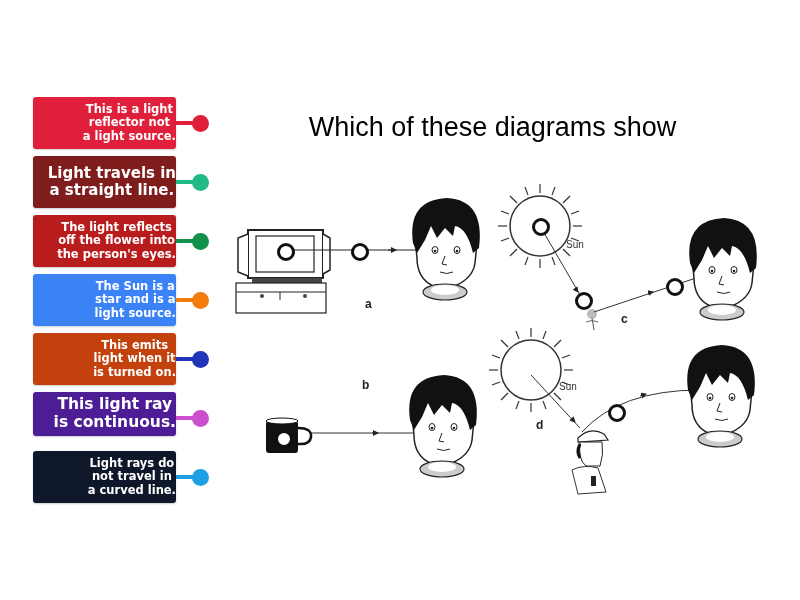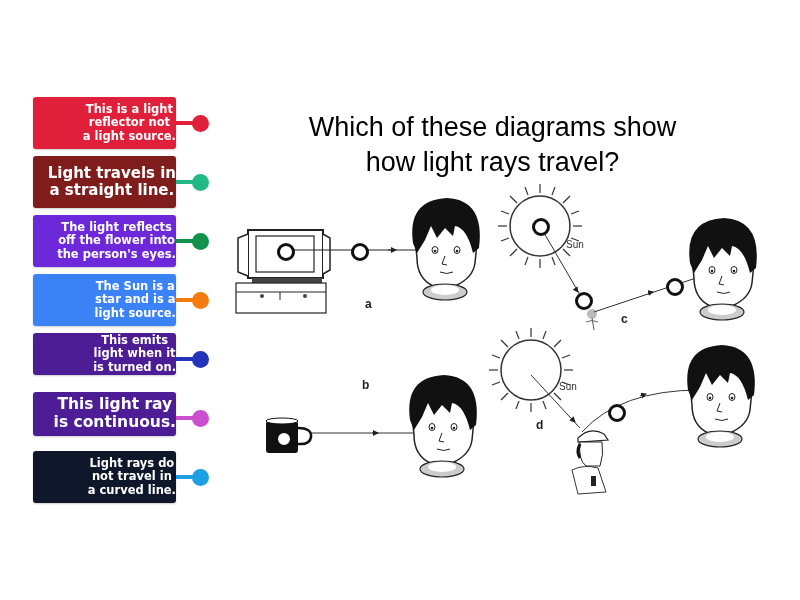--- a/index.html
+++ b/index.html
@@ -12,55 +12,54 @@
   svg.scene { position:absolute; left:0; top:0; }
   .drop-target { position:absolute; width:12px; height:12px; border:3.5px solid #111; border-radius:50%; background:#fff; cursor:pointer; }
   .fig-letter { position:absolute; font-weight:bold; font-size:12px; color:#222; font-family:"Liberation Sans", sans-serif; }
   .sun-label { position:absolute; font-size:10px; color:#333; font-family:"Liberation Sans", sans-serif; }
 </style>
 </head>
 <body>
 
 <div class="title">
   <div>Which of these diagrams show</div>
-  <div>how light rays travel?</div>
 </div>
 
 <div class="label-card" style="top:97px;height:52px;background:#e0203a;font-size:11.5px;">
   <span class="label-text">This is a light
 reflector not
 a light source.</span>
 </div>
 <div class="connector" style="top:121px;width:18px;background:#e0203a;"></div>
 <div class="knob" style="top:115px;background:#e0203a;"></div>
 
 <div class="label-card" style="top:156px;height:52px;background:#7f1d1d;font-size:15px;">
   <span class="label-text">Light travels in
 a straight line.</span>
 </div>
 <div class="connector" style="top:180px;width:18px;background:#22b985;"></div>
 <div class="knob" style="top:174px;background:#22b985;"></div>
 
-<div class="label-card" style="top:215px;height:52px;background:#6d28d9;font-size:11.5px;">
+<div class="label-card" style="top:215px;height:52px;background:#b91c1c;font-size:11.5px;">
   <span class="label-text">The light reflects
 off the flower into
 the person's eyes.</span>
 </div>
 <div class="connector" style="top:239px;width:18px;background:#11914a;"></div>
 <div class="knob" style="top:233px;background:#11914a;"></div>
 
 <div class="label-card" style="top:274px;height:52px;background:#3b82f6;font-size:11.5px;">
   <span class="label-text">The Sun is a
 star and is a
 light source.</span>
 </div>
 <div class="connector" style="top:298px;width:18px;background:#f47b0e;"></div>
 <div class="knob" style="top:292px;background:#f47b0e;"></div>
 
-<div class="label-card" style="top:333px;height:42px;background:#4c1d95;font-size:11.5px;">
+<div class="label-card" style="top:333px;height:52px;background:#c2410c;font-size:11.5px;">
   <span class="label-text">This emits
 light when it
 is turned on.</span>
 </div>
 <div class="connector" style="top:357px;width:18px;background:#2234b8;"></div>
 <div class="knob" style="top:351px;background:#2234b8;"></div>
 
 <div class="label-card" style="top:392px;height:44px;background:#4c1d95;font-size:15.5px;">
   <span class="label-text">This light ray
 is continuous.</span>

